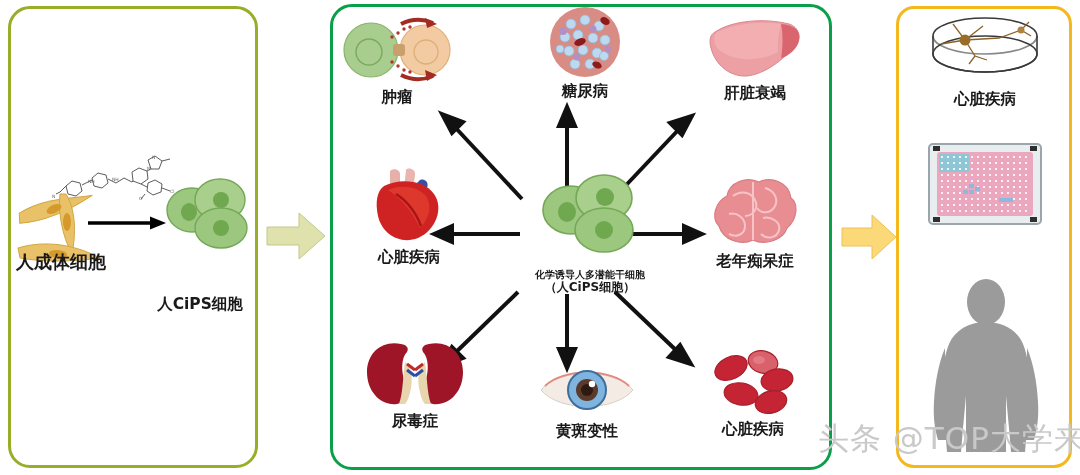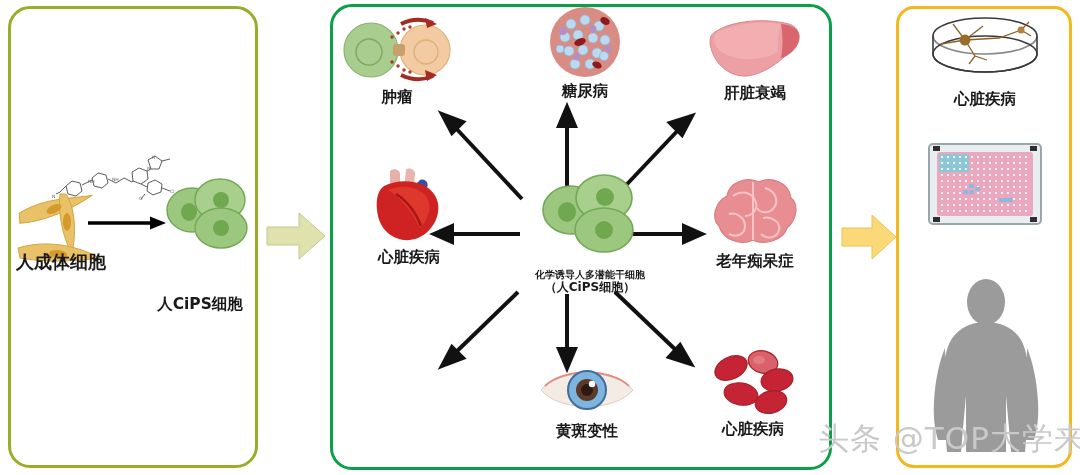--- a/index.html
+++ b/index.html
@@ -286,20 +286,37 @@
         <path d="M40 4 C42 1, 50 3, 49 9 L47 24 L38 22 Z" fill="#e8b6ae"></path>
         <path d="M54 14 C60 12, 64 18, 60 24 L52 30 L48 20 Z" fill="#3a4fa0"></path>
         <path d="M18 20 C34 12, 58 14, 68 28 C78 42, 70 64, 52 72 C34 79, 16 68, 12 50 C9 36, 11 25, 18 20 Z" fill="#cf2222"></path>
         <path d="M22 24 C34 18, 52 20, 60 30 C66 39, 64 52, 54 62 C48 50, 40 36, 22 24 Z" fill="#e03c2e" opacity="0.85"></path>
         <path d="M30 28 C40 34, 50 46, 55 60" stroke="#a81515" stroke-width="2.4" fill="none"></path>
       </svg>
     </div>
     <div class="cap node-label">心脏疾病</div>
   </div>
 
+  <div class="node" id="node-kidney">
+    <div class="icon-wrap">
+      <svg width="104" height="74" viewBox="0 0 104 74">
+        <path d="M38 8 C20 4, 4 16, 4 36 C4 56, 18 70, 34 68 C44 66, 46 56, 42 46 C38 36, 38 22, 44 16 C46 12, 44 9, 38 8 Z" fill="#9d1527"></path>
+        <path d="M66 8 C84 4, 100 16, 100 36 C100 56, 86 70, 70 68 C60 66, 58 56, 62 46 C66 36, 66 22, 60 16 C58 12, 60 9, 66 8 Z" fill="#9d1527"></path>
+        <path d="M42 26 C48 30, 50 40, 48 52 C46 62, 44 66, 42 68 L36 68 C40 58, 40 38, 42 26 Z" fill="#e8d5ae"></path>
+        <path d="M62 26 C56 30, 54 40, 56 52 C58 62, 60 66, 62 68 L68 68 C64 58, 64 38, 62 26 Z" fill="#e8d5ae"></path>
+        <g stroke-width="3" fill="none">
+          <path d="M44 28 L52 34" stroke="#c02a2a"></path>
+          <path d="M44 34 L52 40" stroke="#2c4fa3"></path>
+          <path d="M60 28 L52 34" stroke="#c02a2a"></path>
+          <path d="M60 34 L52 40" stroke="#2c4fa3"></path>
+        </g>
+      </svg>
+    </div>
+    <div class="cap node-label">尿毒症</div>
+  </div>
 
   <div class="node" id="node-eye">
     <div class="icon-wrap">
       <svg width="100" height="60" viewBox="0 0 100 60">
         <path d="M4 30 C22 8, 78 8, 96 30 C78 52, 22 52, 4 30 Z" fill="#f4ece4" stroke="#d8cec4" stroke-width="1"></path>
         <path d="M8 26 C26 8, 74 8, 92 26" stroke="#e3897f" stroke-width="2" fill="none"></path>
         <circle cx="50" cy="30" r="19" fill="#7fb4de"></circle>
         <circle cx="50" cy="30" r="19" fill="none" stroke="#3f6e9c" stroke-width="2"></circle>
         <circle cx="50" cy="30" r="11" fill="#5c3a2b"></circle>
         <circle cx="50" cy="30" r="6" fill="#2d1a12"></circle>

